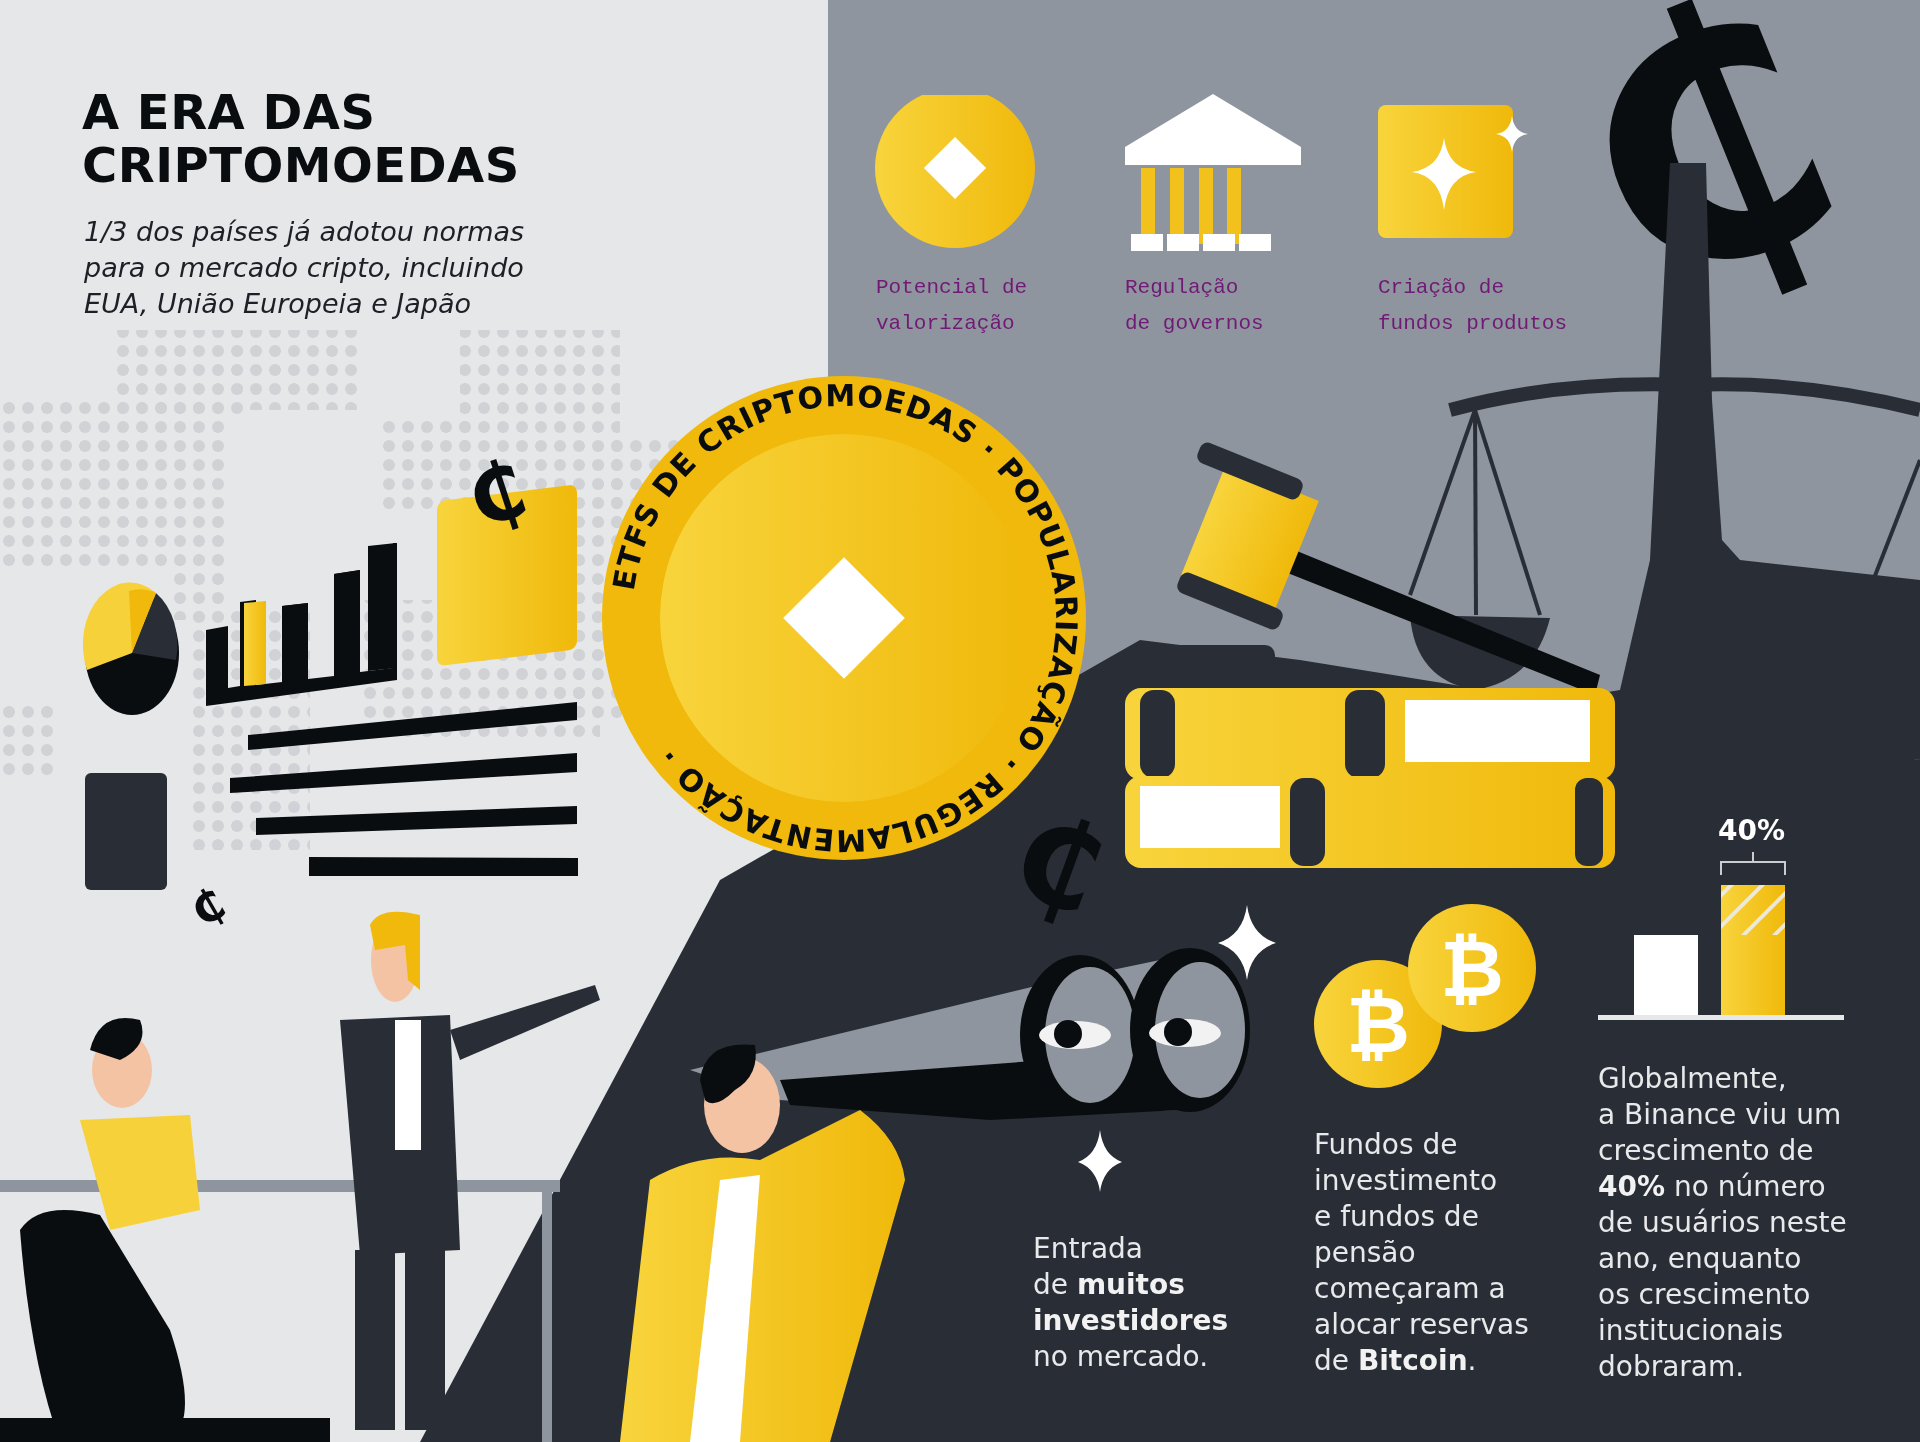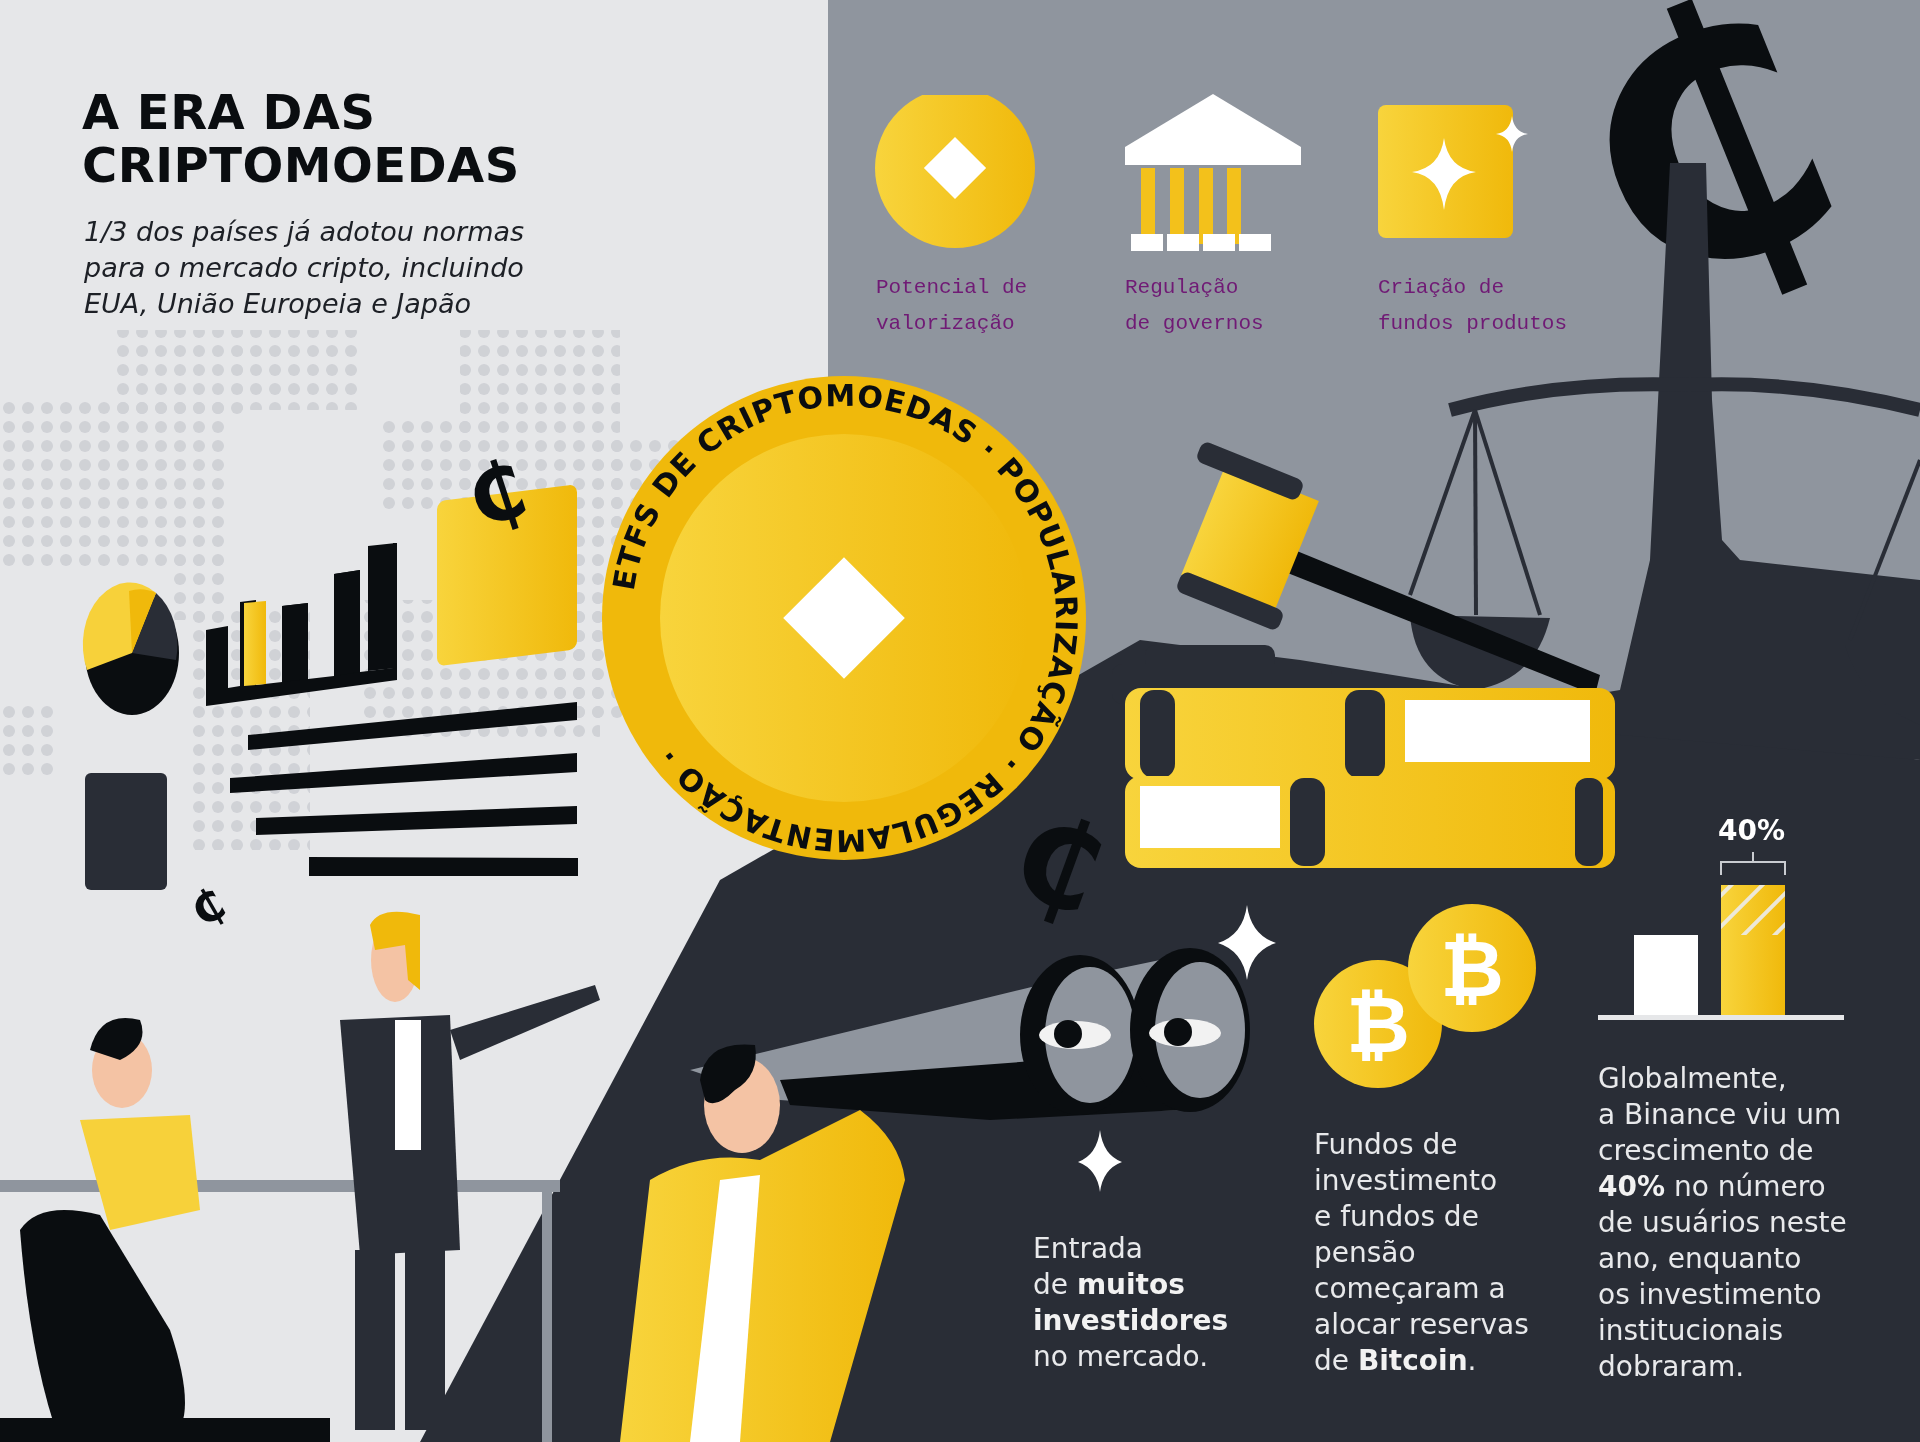--- a/index.html
+++ b/index.html
@@ -266,16 +266,16 @@
 </div>
 
 <div class="abs pct-label" style="left:1718px;top:814px;">40%</div>
 <div class="abs dark-text" style="left:1598px;top:1048px;">
   <span>Globalmente,</span><br>
   <span>a Binance viu um</span><br>
   <span>crescimento de</span><br>
   <b>40%</b><span> no número</span><br>
   <span>de usuários neste</span><br>
   <span>ano, enquanto</span><br>
-  <span>os investimento</span><br>
+  <span>os crescimento</span><br>
   <span>institucionais</span><br>
   <span>dobraram.</span>
 </div>
 
 </body></html>

